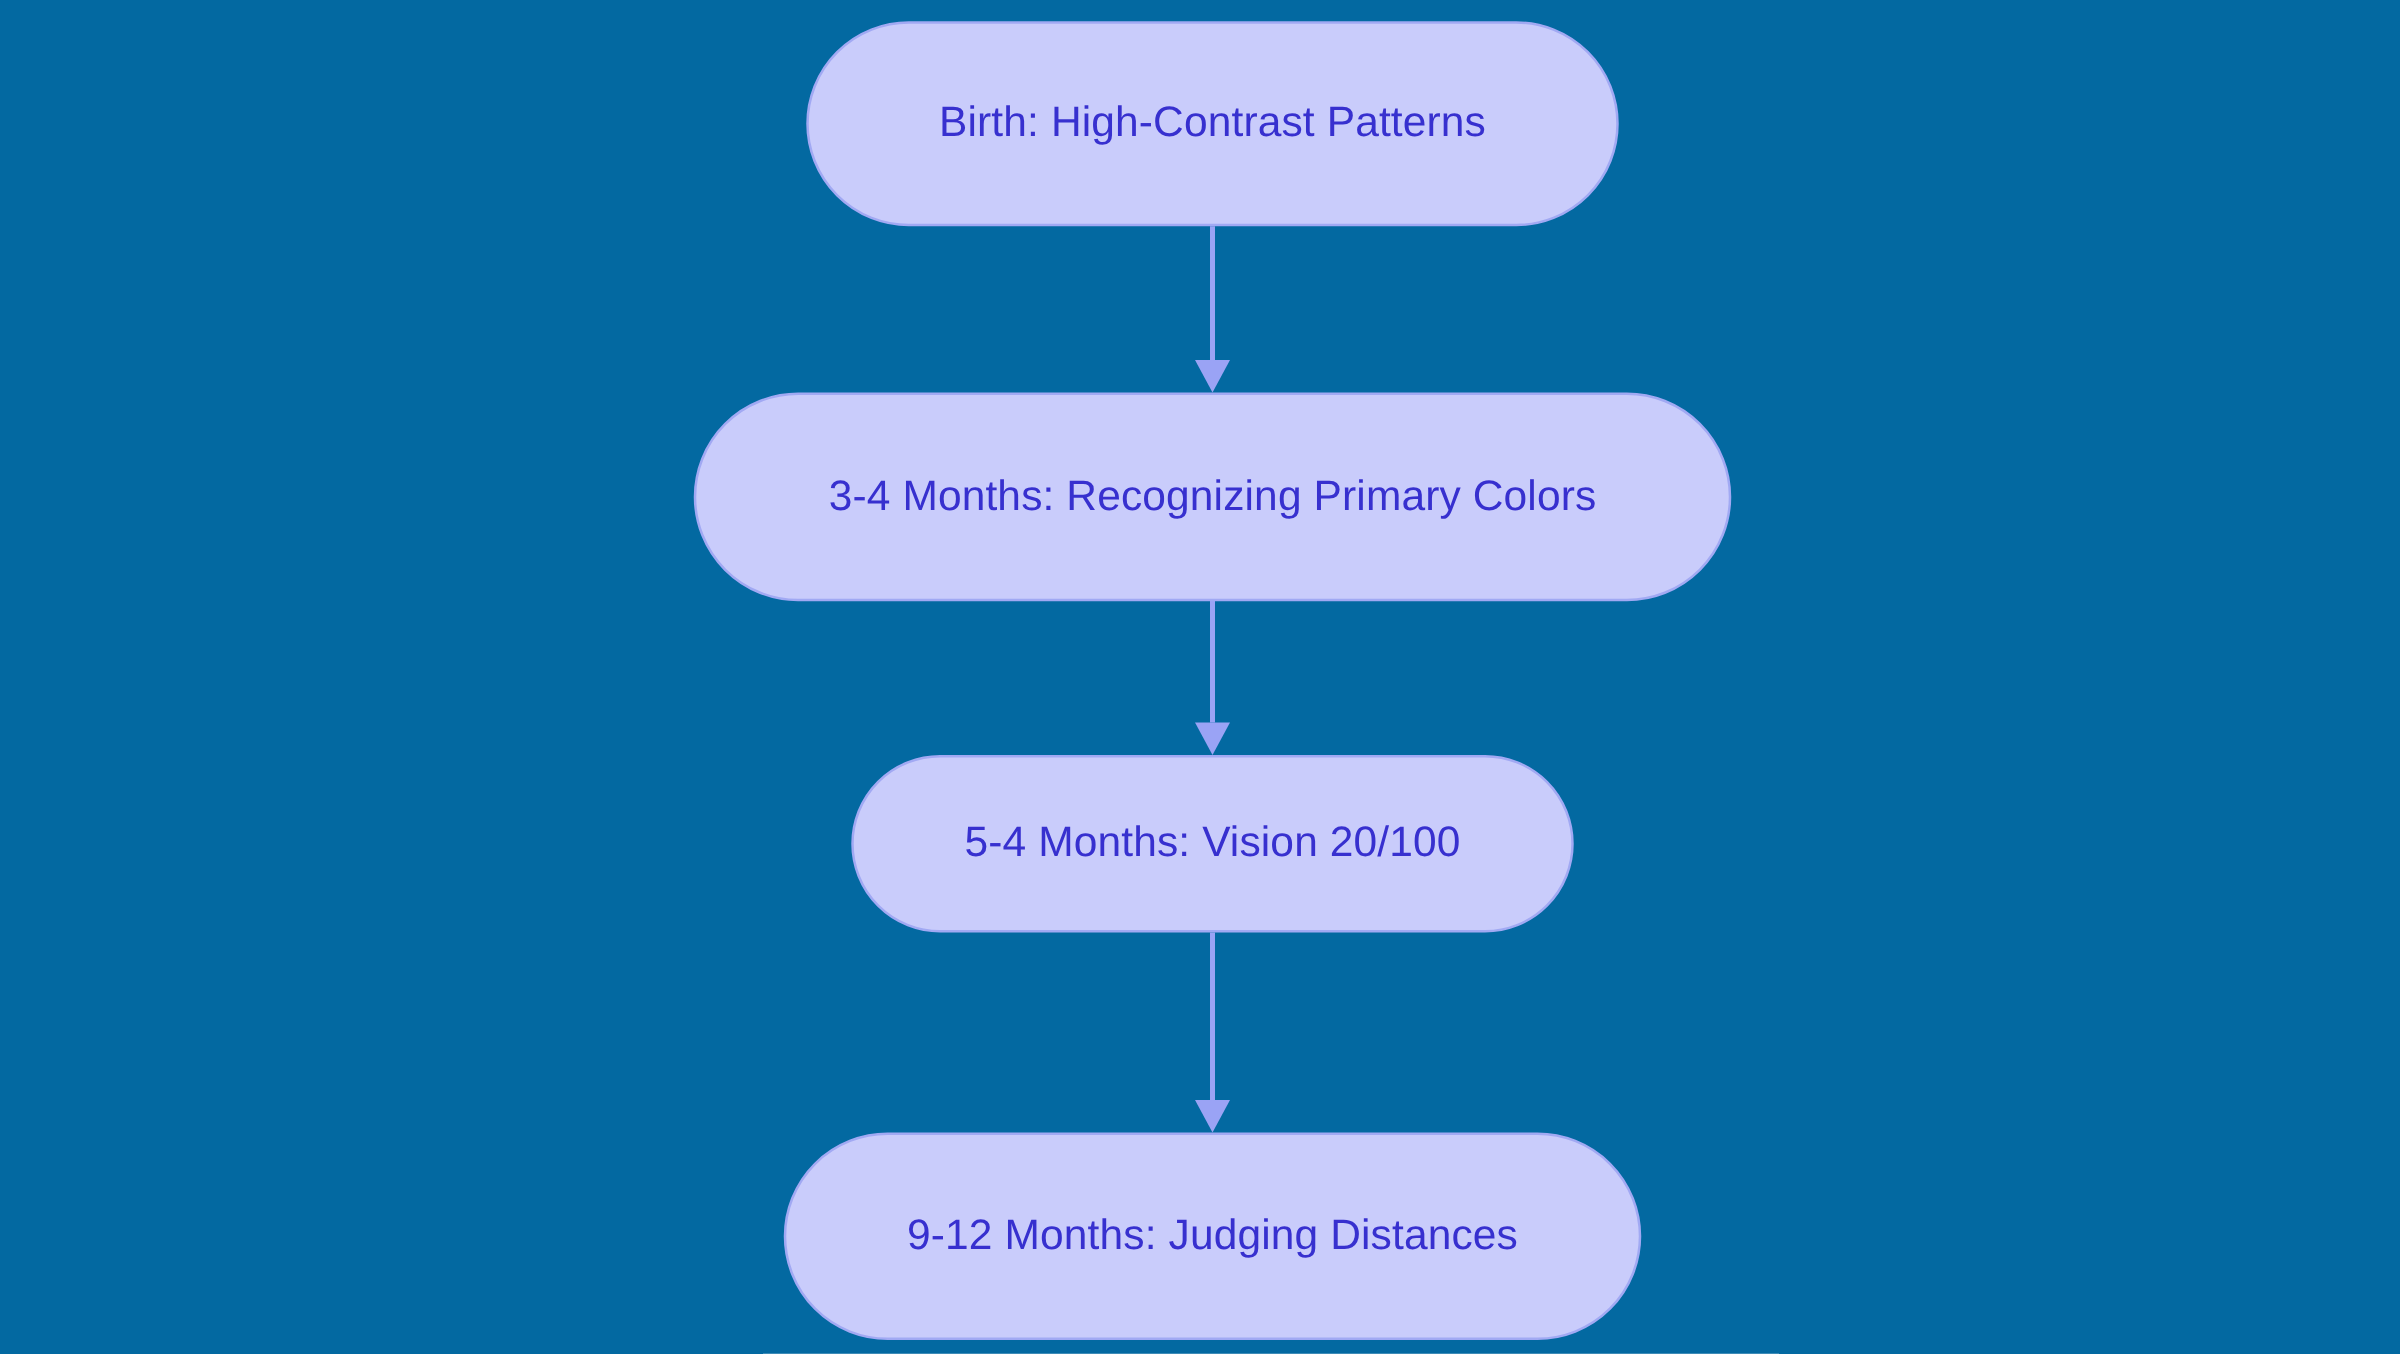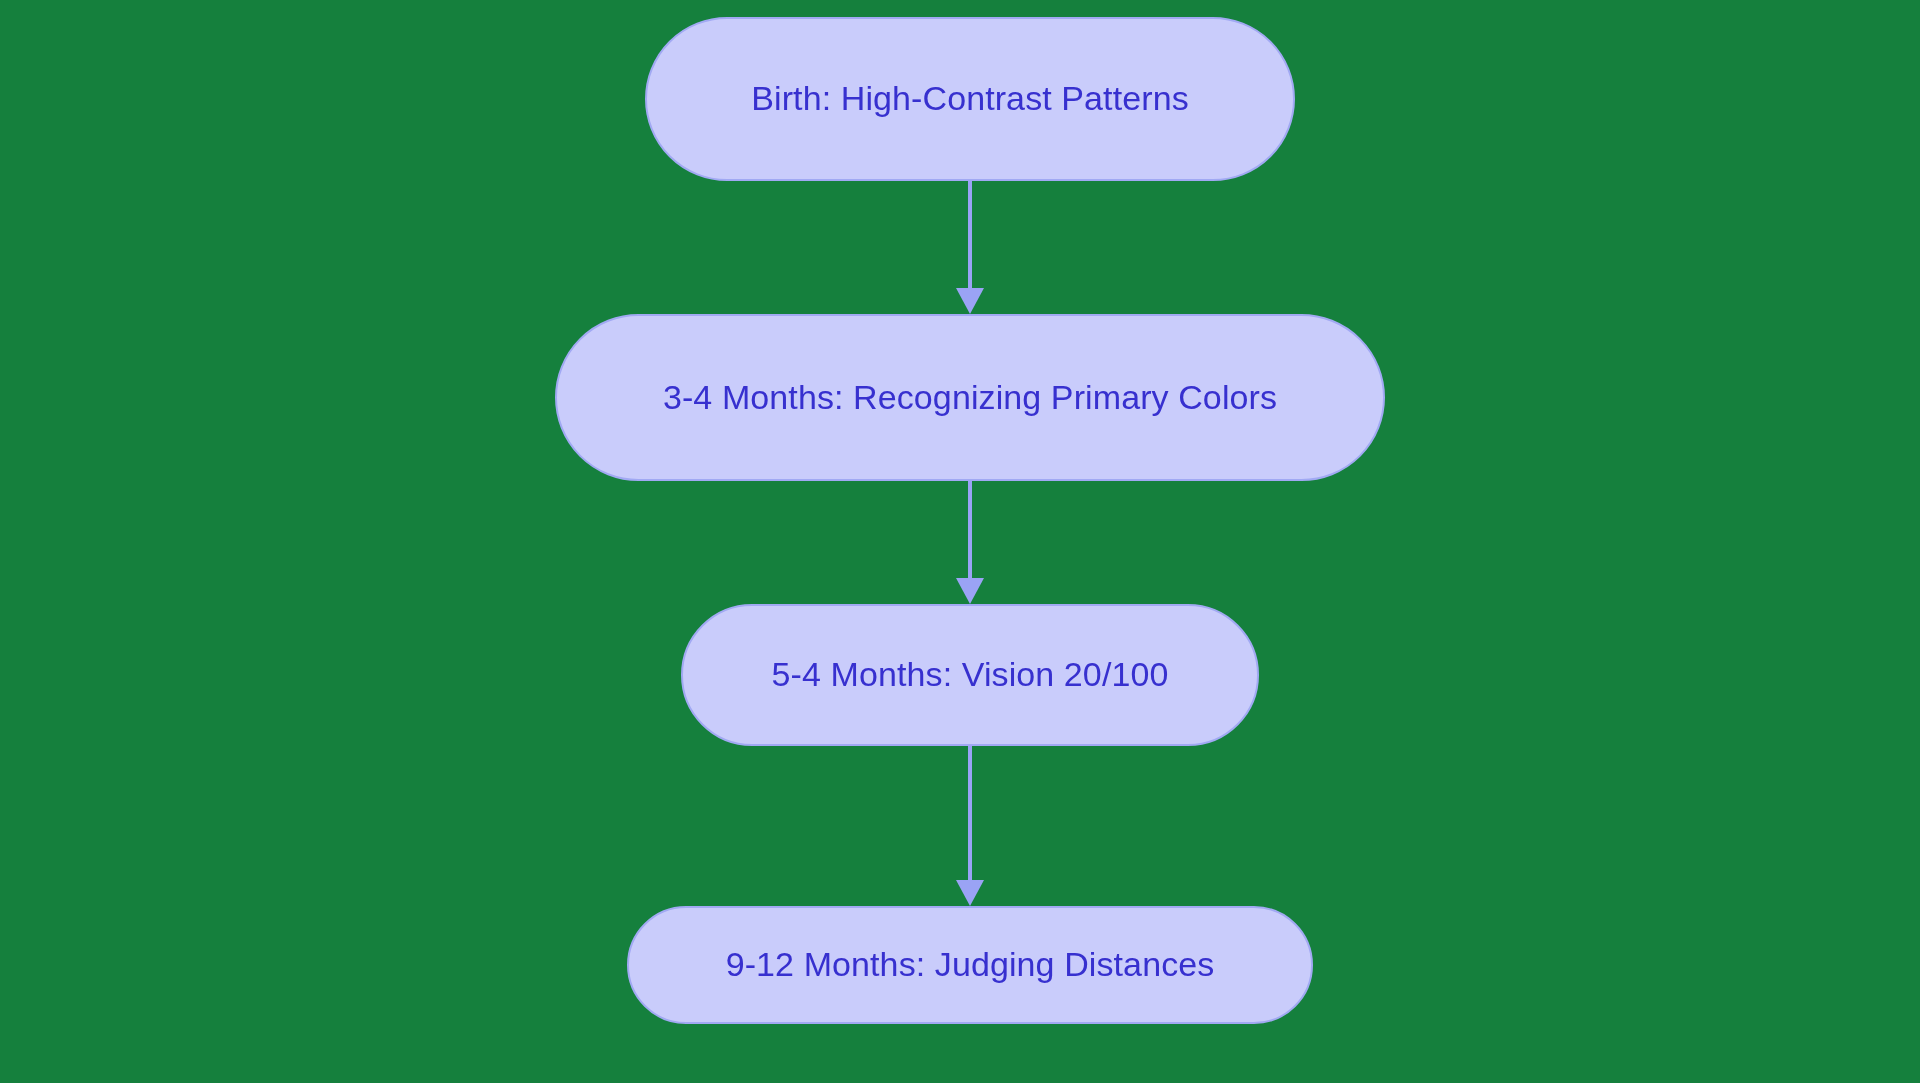--- a/index.html
+++ b/index.html
@@ -12,21 +12,21 @@
     width: 1920px;
     height: 1083px;
     font-family: "Liberation Sans", sans-serif;
     overflow: hidden;
   }
 
   #flow-root {
     position: relative;
     width: 1920px;
     height: 1083px;
-    background: #15803d;
+    background: #0369a1;
   }
 
   
   .node {
     position: absolute;
     box-sizing: border-box;
     display: flex;
     align-items: center;
     justify-content: center;
     background: #c9ccfb;
@@ -44,21 +44,21 @@
     letter-spacing: 0.1px;
     white-space: nowrap;
     text-align: center;
     user-select: none;
   }
 
   
   #node-0 { left: 970px; top: 17px;  width: 650px; height: 164px; }
   #node-1 { left: 970px; top: 314px; width: 830px; height: 167px; }
   #node-2 { left: 970px; top: 604px; width: 578px; height: 142px; }
-  #node-3 { left: 970px; top: 906px; width: 686px; height: 118px; }
+  #node-3 { left: 970px; top: 906px; width: 686px; height: 166px; }
 
   
   .edge {
     position: absolute;
     transform: translateX(-50%);
     z-index: 1;
     pointer-events: none;
   }
   .edge-line {
     position: absolute;

